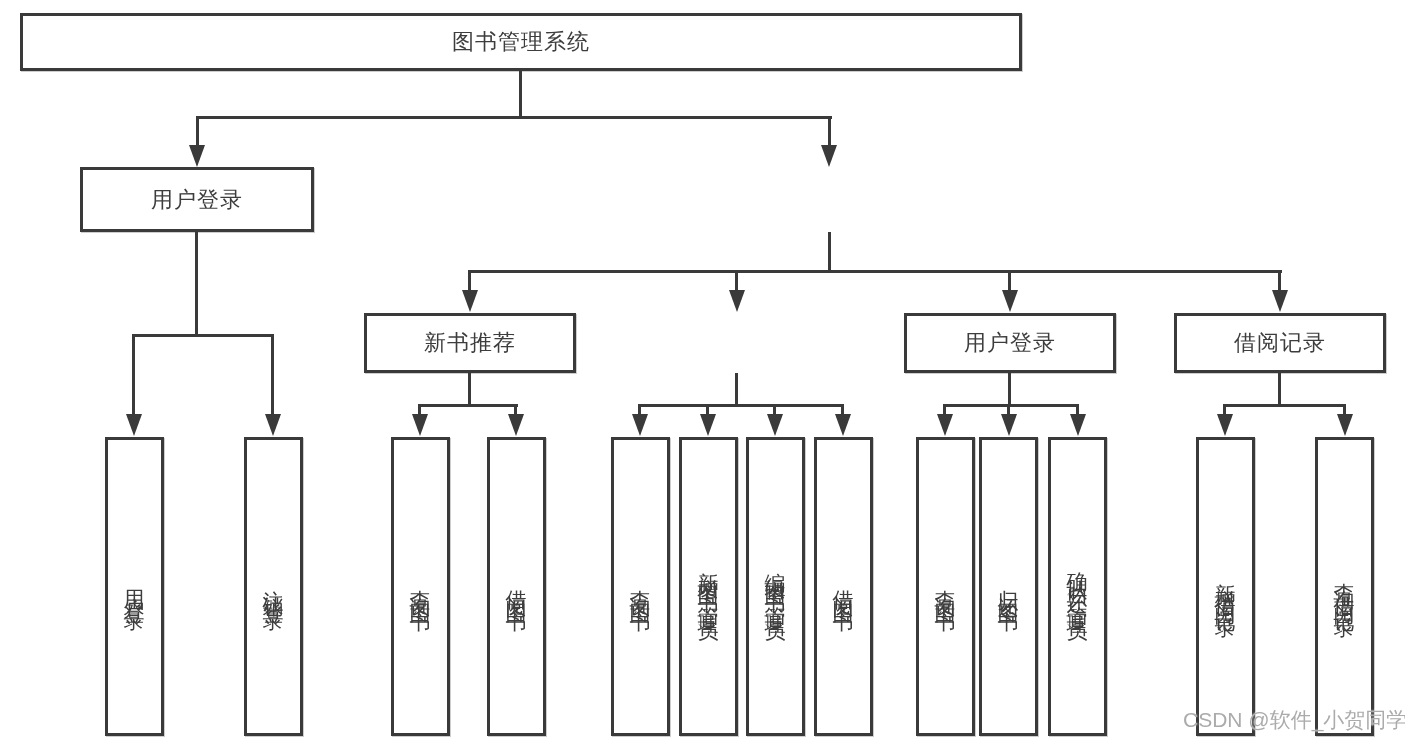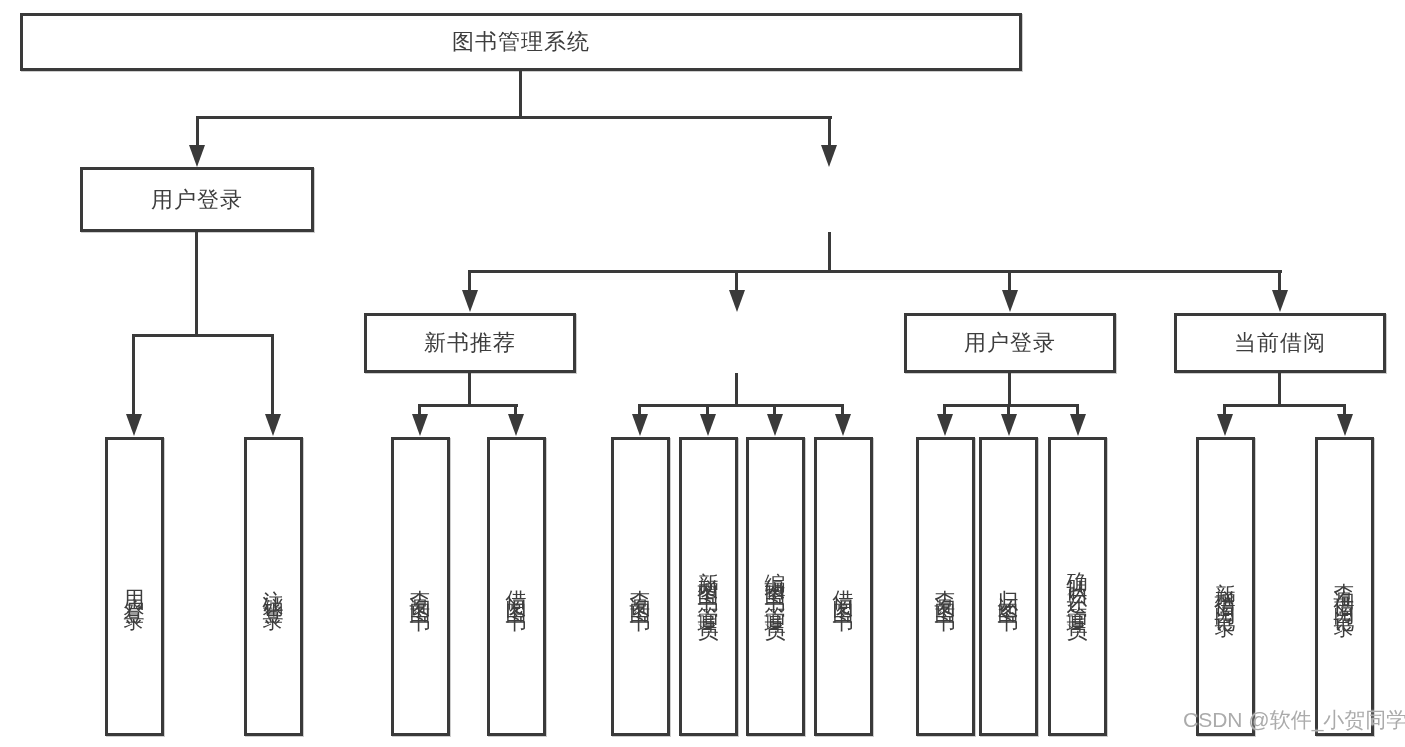--- a/index.html
+++ b/index.html
@@ -72,21 +72,21 @@
     <span>用户登录</span>
   </div>
 
   <div class="box" style="left:364px; top:313px; width:212px; height:60px;">
     <span>新书推荐</span>
   </div>
   <div class="box" style="left:904px; top:313px; width:212px; height:60px;">
     <span>用户登录</span>
   </div>
   <div class="box" style="left:1174px; top:313px; width:212px; height:60px;">
-    <span>当前借阅</span>
+    <span>借阅记录</span>
   </div>
 
   <div class="box vbox" style="left:105px; top:437px; width:59px; height:299px;">
     <span class="vtext">用户登录</span>
   </div>
   <div class="box vbox" style="left:244px; top:437px; width:59px; height:299px;">
     <span class="vtext">注销登录</span>
   </div>
 
   <div class="box vbox" style="left:391px; top:437px; width:59px; height:299px;">

